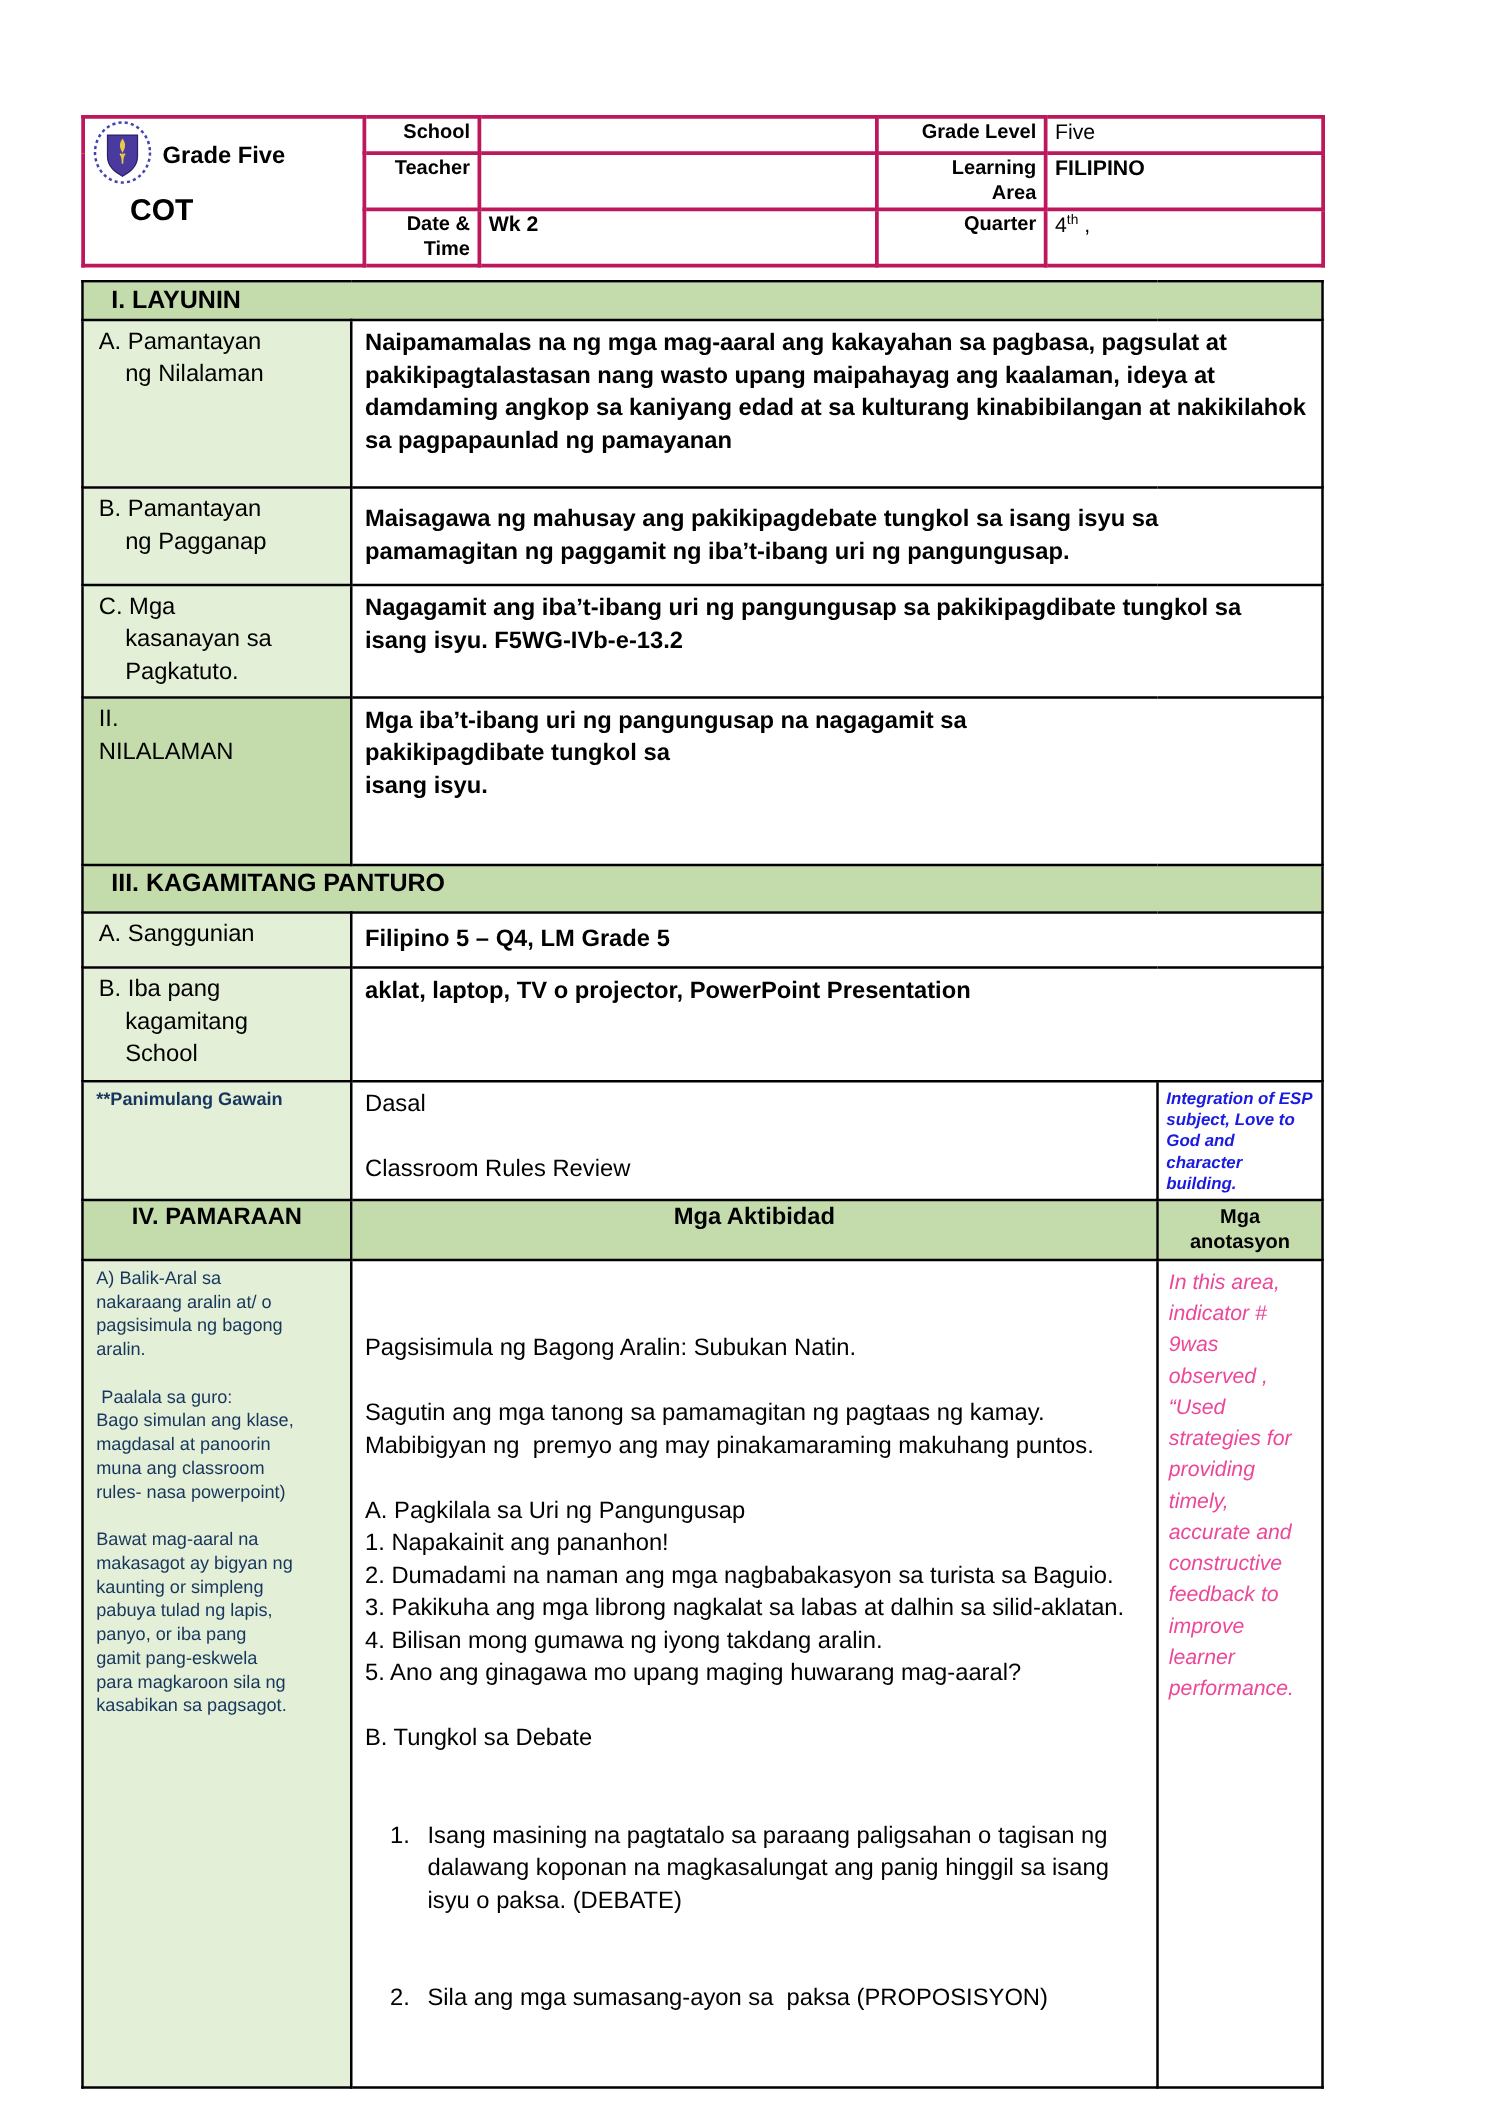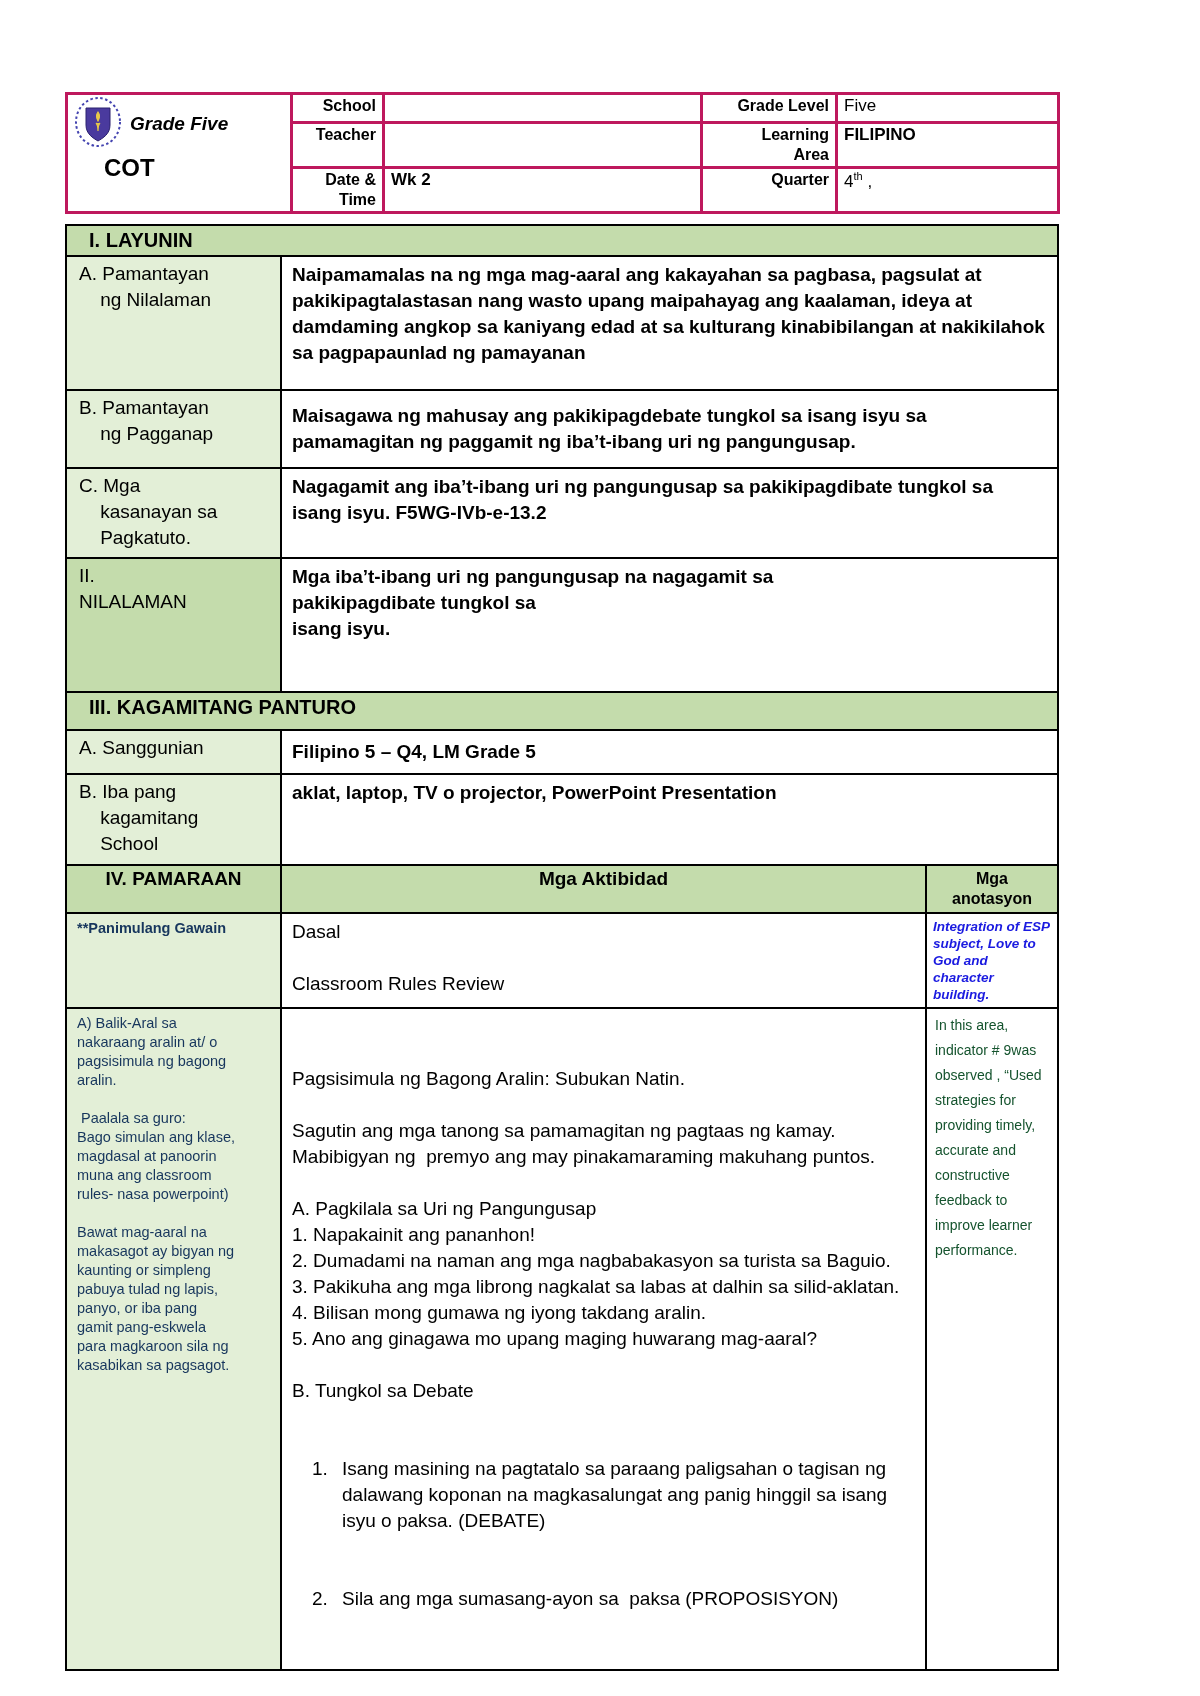--- a/index.html
+++ b/index.html
@@ -8,21 +8,21 @@
     font-family:"Liberation Sans", sans-serif;color:#000;overflow:hidden;
   }
   table{border-collapse:collapse;table-layout:fixed;}
   td{overflow:hidden;}
 
   
   .hdr{width:992px;margin:92px 0 0 65px;border:2px solid #000;}
   .hdr td{border:3px solid #be185d;padding:1px 6px;vertical-align:top;}
   .org-cell{vertical-align:middle;padding:2px 4px 2px 10px;}
   .org-row{display:flex;align-items:center;gap:8px;}
-  .org-title{font-weight:bold;font-size:19px;font-style:italic;}
+  .org-title{font-weight:bold;font-size:19px;}
   .org-line2{font-weight:bold;font-size:24px;margin:2px 0 0 30px;}
   .hlab{font-weight:bold;font-size:16px;text-align:right;vertical-align:top;white-space:pre-wrap;line-height:20px;padding-top:3px;}
   .hval{font-size:17px;vertical-align:top;padding-left:8px;padding-top:3px;}
   .hval.b{font-weight:bold;}
   sup{font-size:11px;}
 
   
   .main{width:992px;margin:10px 0 0 65px;border:2px solid #000;}
   .main td{border:2px solid #000;vertical-align:top;}
   .sect{
@@ -42,21 +42,21 @@
   .navy{
     background:#e3efd7;color:#17365d;font-size:14.5px;line-height:19px;
     padding:5px 6px 5px 10px;white-space:pre-wrap;
   }
   .navy.b1{font-weight:bold;}
   .anno-blue{
     color:#1a1ae0;font-style:italic;font-weight:bold;font-size:13.5px;line-height:17px;
     padding:4px 6px;white-space:pre-wrap;overflow-wrap:break-word;
   }
   .anno-green{
-    color:#14532d;font-size:14px;line-height:25px;
+    color:#ec4899;font-style:italic;font-size:17px;line-height:25px;
     padding:4px 8px;white-space:pre-wrap;overflow-wrap:break-word;word-break:break-word;
   }
   .debate-item{display:flex;padding-left:20px;}
   .debate-num{flex:0 0 30px;}
   .debate-text{flex:1;}
 </style>
 </head>
 <body>
 
 <div class="page">
@@ -154,33 +154,33 @@
       <td class="val b vm" colspan="2">Filipino 5 – Q4, LM Grade 5</td>
     </tr>
 
     <tr style="height:91px">
       <td class="lab">B. Iba pang
     kagamitang
     School</td>
       <td class="val b" colspan="2">aklat, laptop, TV o projector, PowerPoint Presentation</td>
     </tr>
 
+    <tr style="height:85px">
+      <td class="navy b1">**Panimulang Gawain</td>
+      <td class="val">Dasal
+
+Classroom Rules Review</td>
+      <td class="anno-blue">Integration of ESP subject, Love to God and character building.</td>
+    </tr>
+
     <tr style="height:45px">
       <td class="sect c" style="font-size:19px">IV. PAMARAAN</td>
       <td class="sect c" style="font-size:19px">Mga Aktibidad</td>
       <td class="sect c small" style="white-space:pre-wrap">Mga
 anotasyon</td>
-    </tr>
-
-    <tr style="height:85px">
-      <td class="navy b1">**Panimulang Gawain</td>
-      <td class="val">Dasal
-
-Classroom Rules Review</td>
-      <td class="anno-blue">Integration of ESP subject, Love to God and character building.</td>
     </tr>
 
     <tr style="height:643px">
       <td class="navy">A) Balik-Aral sa
 nakaraang aralin at/ o
 pagsisimula ng bagong
 aralin.
 
  Paalala sa guro:
 Bago simulan ang klase,

